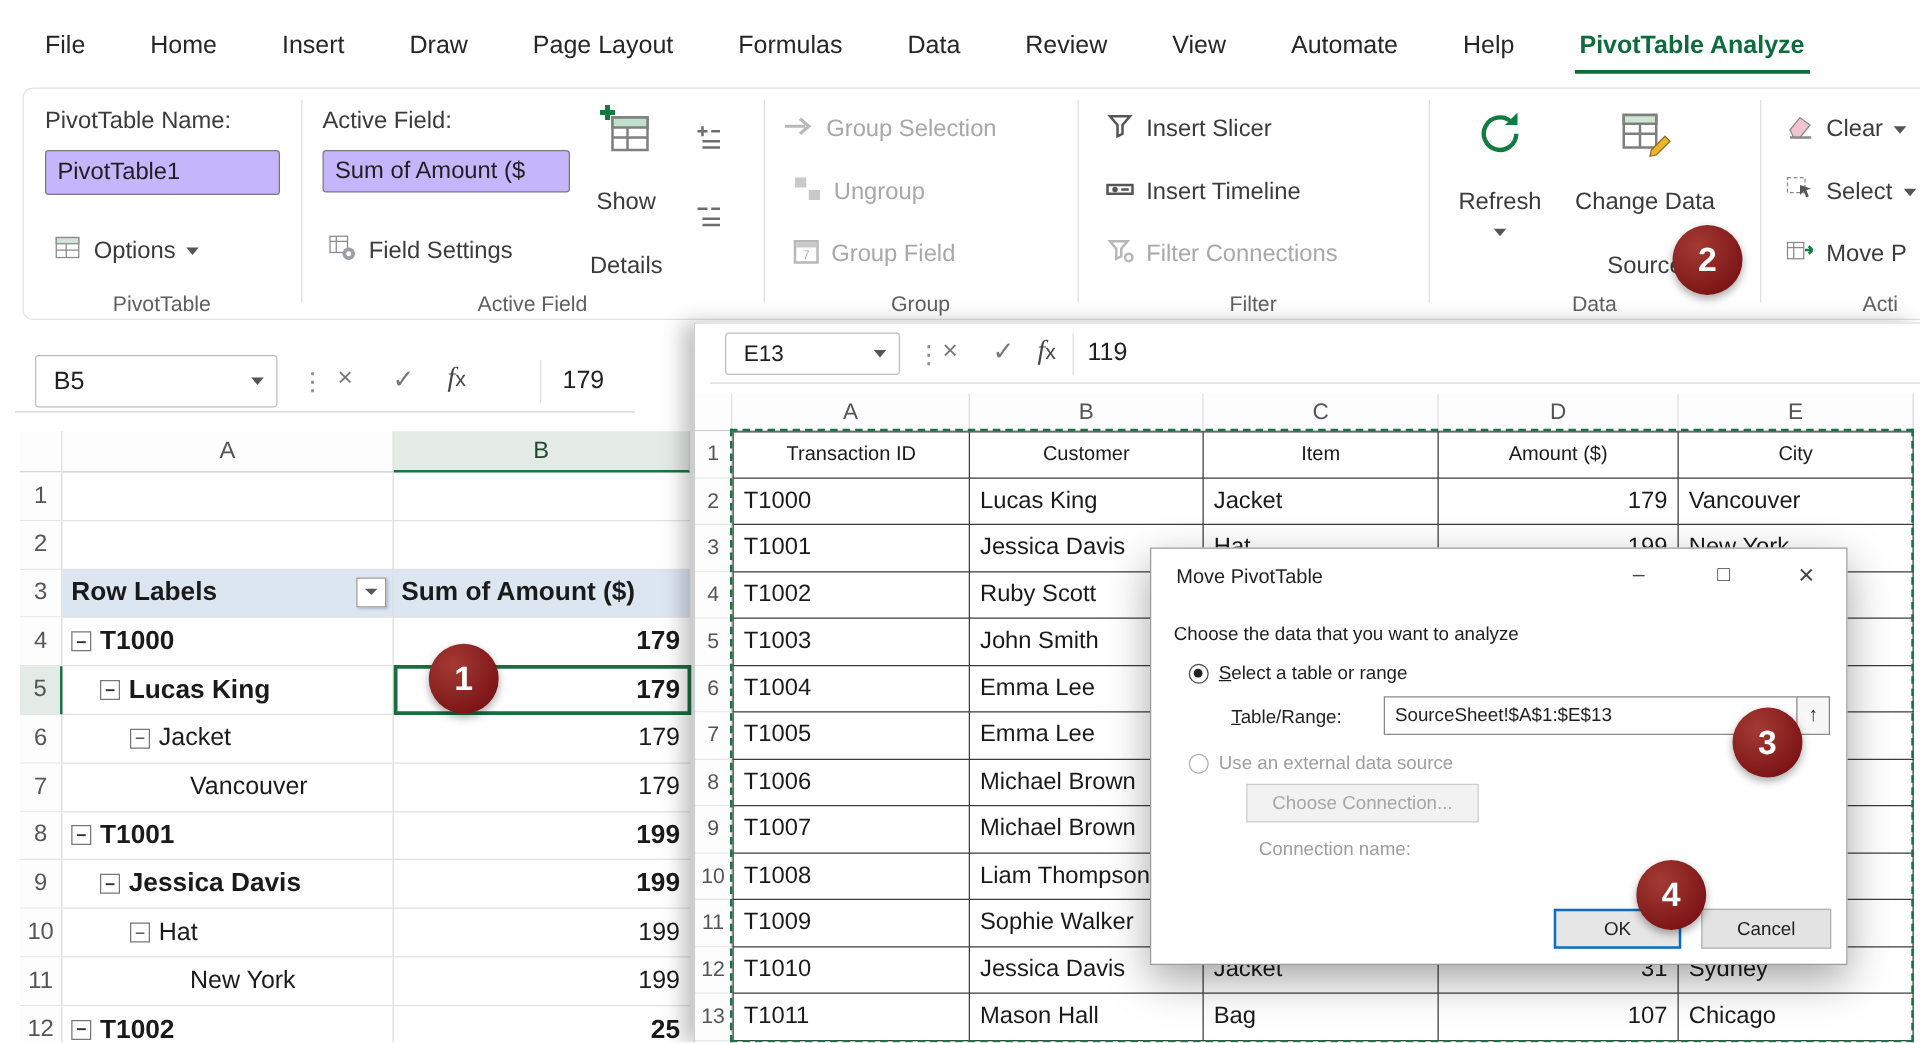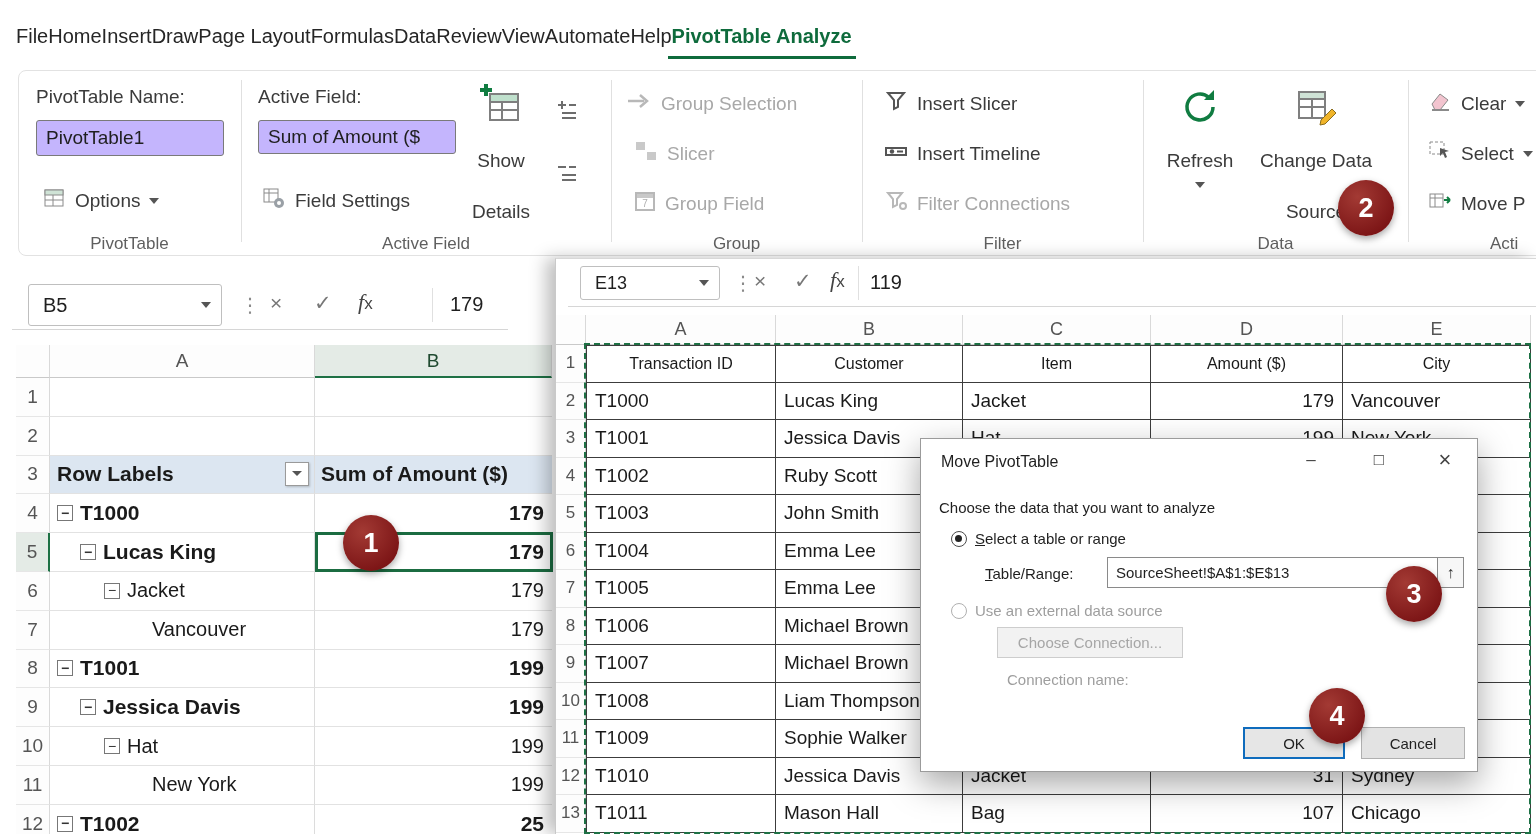--- a/index.html
+++ b/index.html
@@ -1,21 +1,21 @@
 <!DOCTYPE html>
 <html><head>
 <meta charset="utf-8">
 <style>
   * { box-sizing: border-box; margin: 0; padding: 0; }
   html,body { width:1536px; height:834px; }
   body { font-family:"Liberation Sans", sans-serif; background:#fff; overflow:hidden; }
   #stage { position:relative; width:1536px; height:834px; background:#fff; overflow:hidden; }
 
   
-  .menubar { position:absolute; left:0; top:8px; width:100%; height:56px; display:flex; align-items:center; padding-left:16px; }
+  .menubar { position:absolute; left:0; top:8px; width:100%; height:56px; display:flex; align-items:center; padding-left:36px; gap:52px; }
   .mtab { font-size:20px; color:#262626; white-space:nowrap; position:relative; cursor:default; }
   .mtab.active { color:#0E6B3C; font-weight:700; }
   .mtab.active::after { content:""; position:absolute; left:-4px; right:-4px; bottom:-11px; height:3px; background:#0E6B3C; }
 
   
   .ribbon { position:absolute; left:0; top:70px; width:1536px; height:188px; }
   .ribbon-frame { position:absolute; left:18px; top:0; width:1560px; height:186px; border:1px solid #e2e2e2; border-radius:8px; }
   .rdiv { position:absolute; top:10px; height:162px; width:1px; background:#e0e0e0; }
   .gname { position:absolute; top:164px; font-size:17px; color:#5f5f5f; text-align:center; white-space:nowrap; }
   .rlabel { position:absolute; font-size:19px; color:#3b3b3b; white-space:nowrap; }
@@ -166,21 +166,21 @@
             <path d="M2 11h16" stroke="#b8b8b8" stroke-width="2.5" fill="none"></path>
             <path d="M14 5l7 6-7 6" stroke="#b8b8b8" stroke-width="2.5" fill="none"></path>
           </svg></span>
       <span>Group Selection</span>
     </div>
     <div class="rrow gray" style="left:634px; top:70px">
       <span><svg width="24" height="22" viewBox="0 0 24 22">
             <rect x="2" y="2" width="9" height="8" fill="#c9c9c9"></rect>
             <rect x="13" y="12" width="9" height="8" fill="#c9c9c9"></rect>
           </svg></span>
-      <span>Slicer</span>
+      <span>Ungroup</span>
     </div>
     <div class="rrow gray" style="left:634px; top:120px">
       <span><svg width="22" height="22" viewBox="0 0 22 22">
             <rect x="2" y="3" width="18" height="17" fill="#fff" stroke="#b8b8b8" stroke-width="2"></rect>
             <rect x="3" y="4" width="16" height="4" fill="#c9c9c9"></rect>
             <text x="11" y="17" font-size="10" fill="#b0b0b0" text-anchor="middle" font-family="Liberation Sans, sans-serif">7</text>
           </svg></span>
       <span>Group Field</span>
     </div>
     <div class="gname" style="left:611px; width:251px">Group</div>

